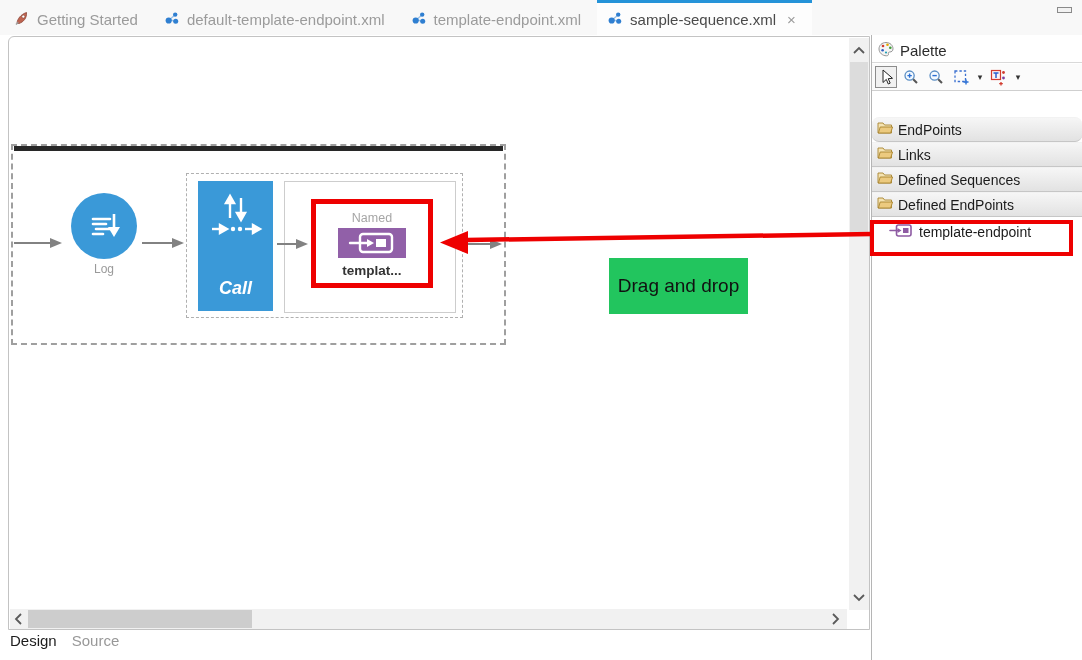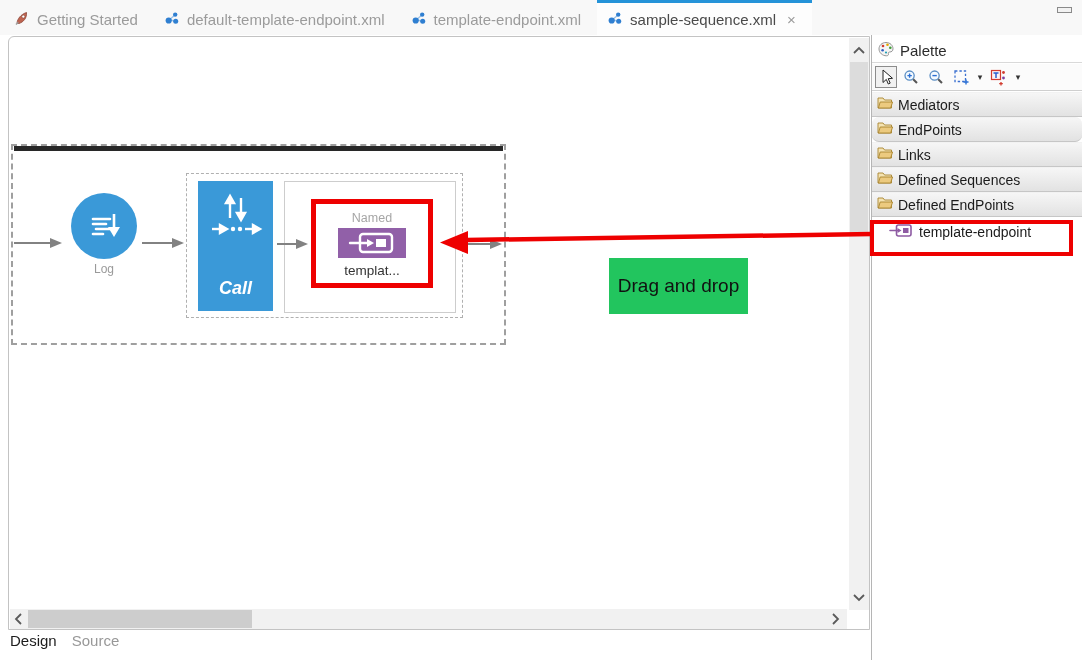--- a/index.html
+++ b/index.html
@@ -35,21 +35,21 @@
                 color:#fff; font-weight:bold; font-size:18px; }
   .ep-holder { position:absolute; left:275px; top:144px; width:172px; height:132px;
                border:1px solid #cdcdcd; background:#fff; }
   .named-redbox { position:absolute; left:302px; top:162px; width:122px; height:89px;
                   border:5px solid #ee0000; z-index:40; }
   .named-label { position:absolute; left:302px; top:174px; width:122px; text-align:center;
                  font-size:12.5px; color:#a6a6a6; }
   .purple-box { position:absolute; left:329px; top:191px; width:68px; height:30px;
                 background:#9160a8; display:flex; align-items:center; justify-content:center; }
   .ep-name { position:absolute; left:302px; top:226px; width:122px; text-align:center;
-             font-size:13.5px; color:#333; }
+             font-size:13.5px; color:#333;font-weight:bold; }
   .dragdrop { position:absolute; left:600px; top:221px; width:139px; height:56px;
               background:#22c55e; color:#111; font-size:19px; line-height:1.35;
               display:flex; align-items:center; justify-content:center; text-align:center; }
 
   
   .vscroll { position:absolute; left:840px; top:1px; width:20px; height:572px; background:#f1f1f1; }
   .vthumb  { position:absolute; left:1px; top:24px; width:18px; height:172px; background:#dcdcdc; }
   .hscroll { position:absolute; left:1px; top:572px; width:837px; height:20px; background:#f1f1f1; }
   .hthumb  { position:absolute; left:18px; top:1px; width:224px; height:18px; background:#cdcdcd; }
   .sbtn { position:absolute; width:16px; height:16px; display:flex; align-items:center; justify-content:center; }
@@ -269,29 +269,20 @@
         <rect x="1.5" y="1.5" width="9" height="9" fill="#fdf2f2" stroke="#d23b2e" stroke-width="1.2"></rect>
         <path d="M3.5,4 H8.5 M6,4 V9" stroke="#2a5fd0" stroke-width="1.5"></path>
         <circle cx="13.5" cy="3.5" r="1.4" fill="#d23b2e"></circle>
         <circle cx="13.5" cy="9" r="1.4" fill="#7a3fa0"></circle>
         <path d="M11,13 V16.5 M9.2,14.7 H12.8" stroke="#d23b2e" stroke-width="1.3"></path>
       </svg>
     </div>
     <div class="dd">▾</div>
   </div>
 
-  <div class="pal-section" style="top:57px;">
-    <span>
-      <svg width="16" height="14" viewBox="0 0 16 14">
-          <path d="M1,2 L6,2 L7.6,4 L14.5,4 L14.5,12 L1,12 Z" fill="#f4e3b2" stroke="#a8852f" stroke-width="0.9"></path>
-          <path d="M3.2,6 L15.6,6 L13.6,12 L1.4,12 Z" fill="#ecca7f" stroke="#a8852f" stroke-width="0.9"></path>
-        </svg>
-    </span>
-    <span>Mediators</span>
-  </div>
   <div class="pal-section" style="top:82px;border-radius:7px;">
     <span>
       <svg width="16" height="14" viewBox="0 0 16 14">
           <path d="M1,2 L6,2 L7.6,4 L14.5,4 L14.5,12 L1,12 Z" fill="#f4e3b2" stroke="#a8852f" stroke-width="0.9"></path>
           <path d="M3.2,6 L15.6,6 L13.6,12 L1.4,12 Z" fill="#ecca7f" stroke="#a8852f" stroke-width="0.9"></path>
         </svg>
     </span>
     <span>EndPoints</span>
   </div>
   <div class="pal-section" style="top:107px;">

